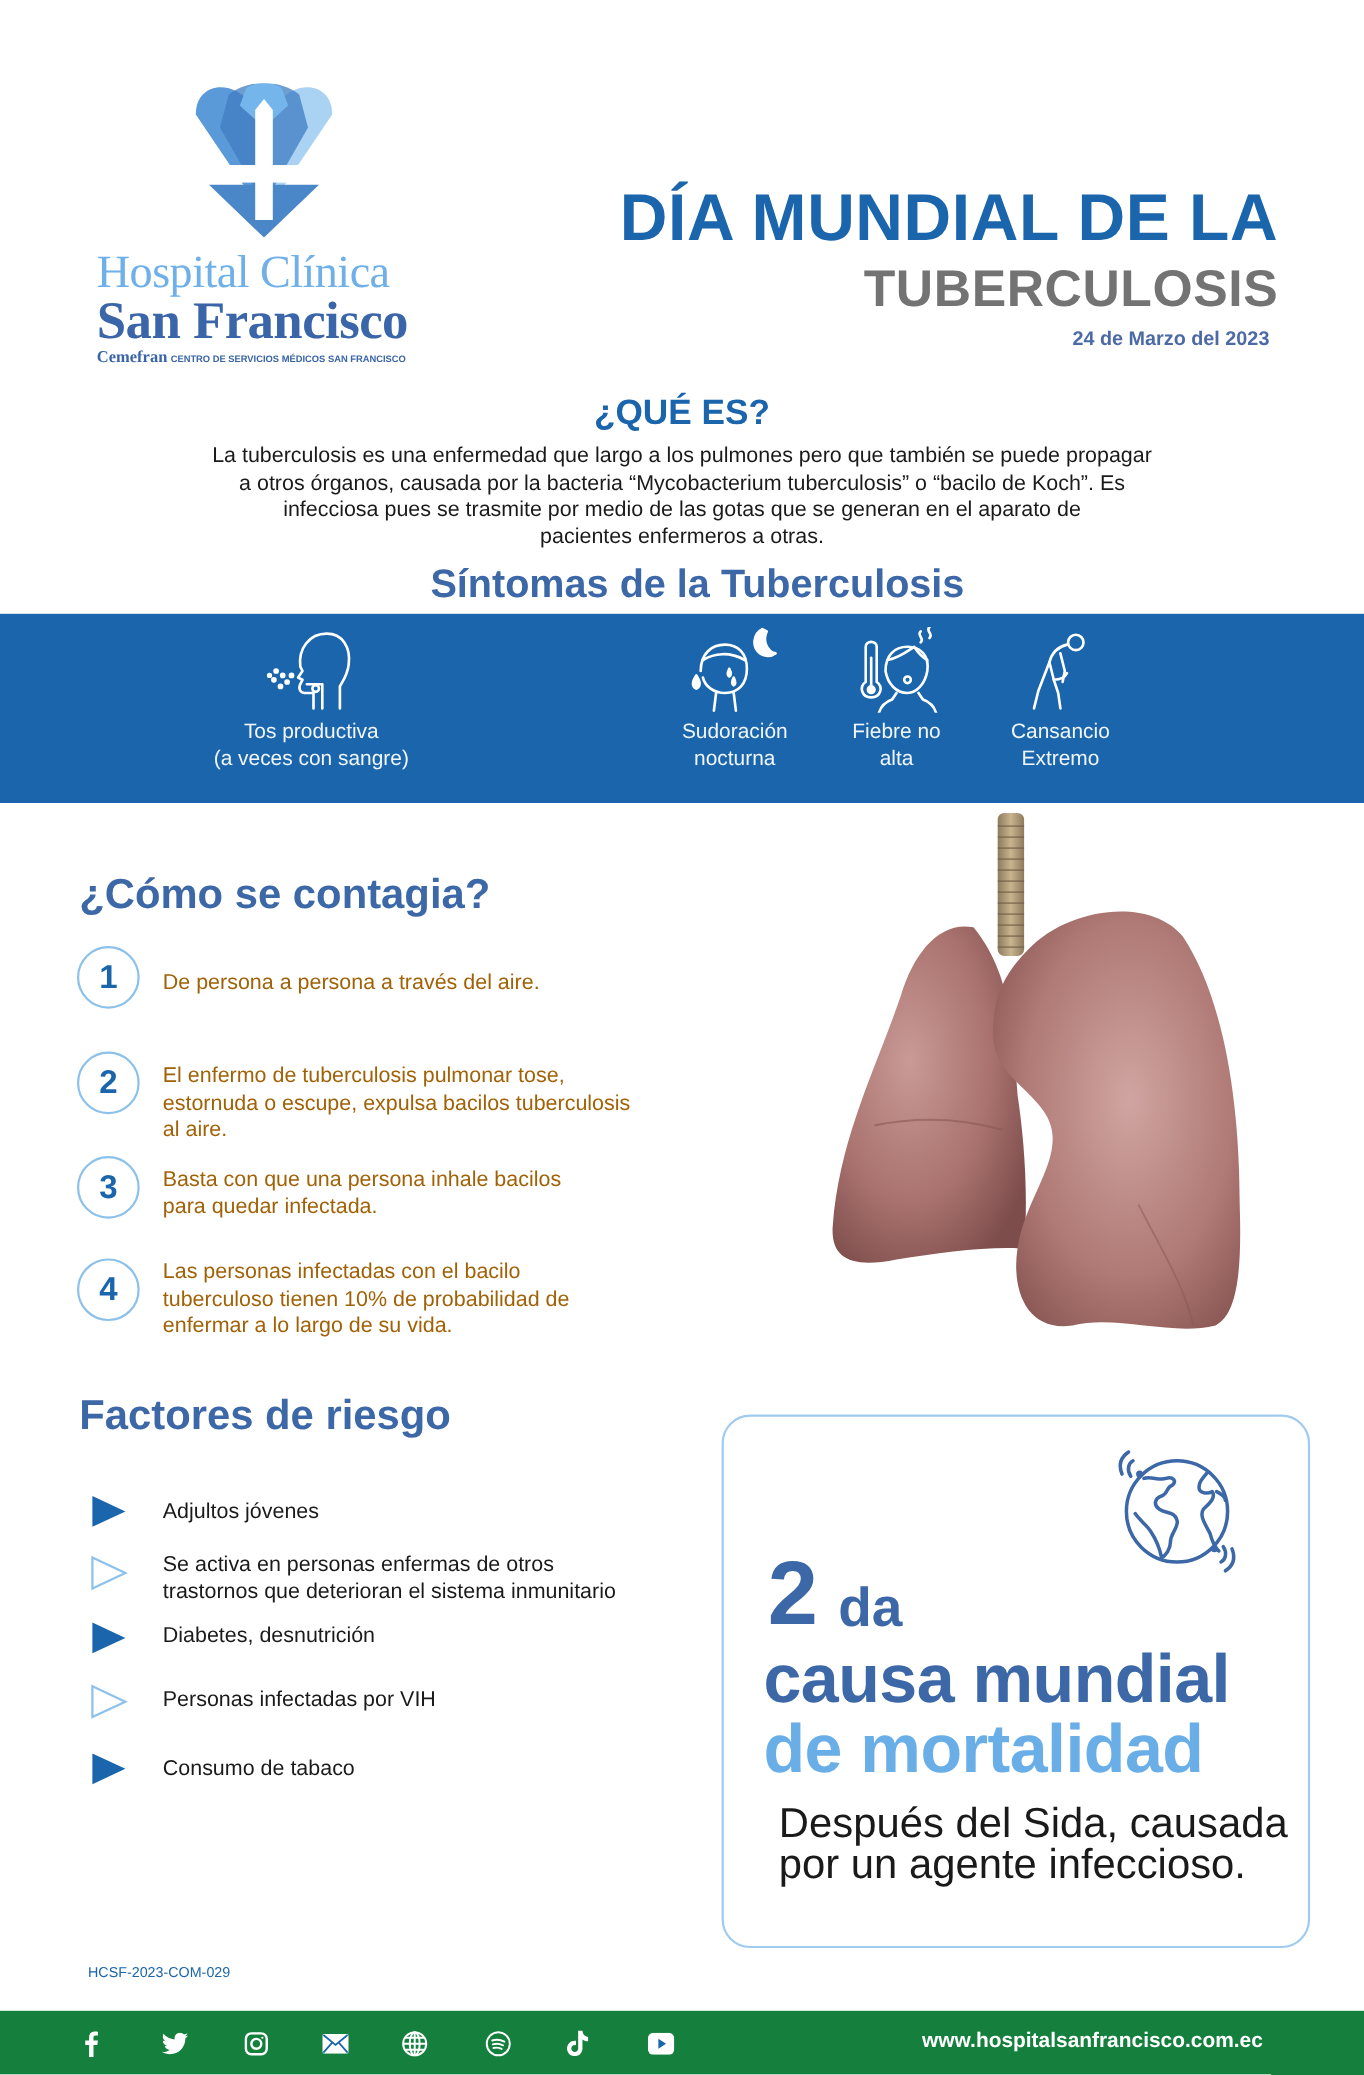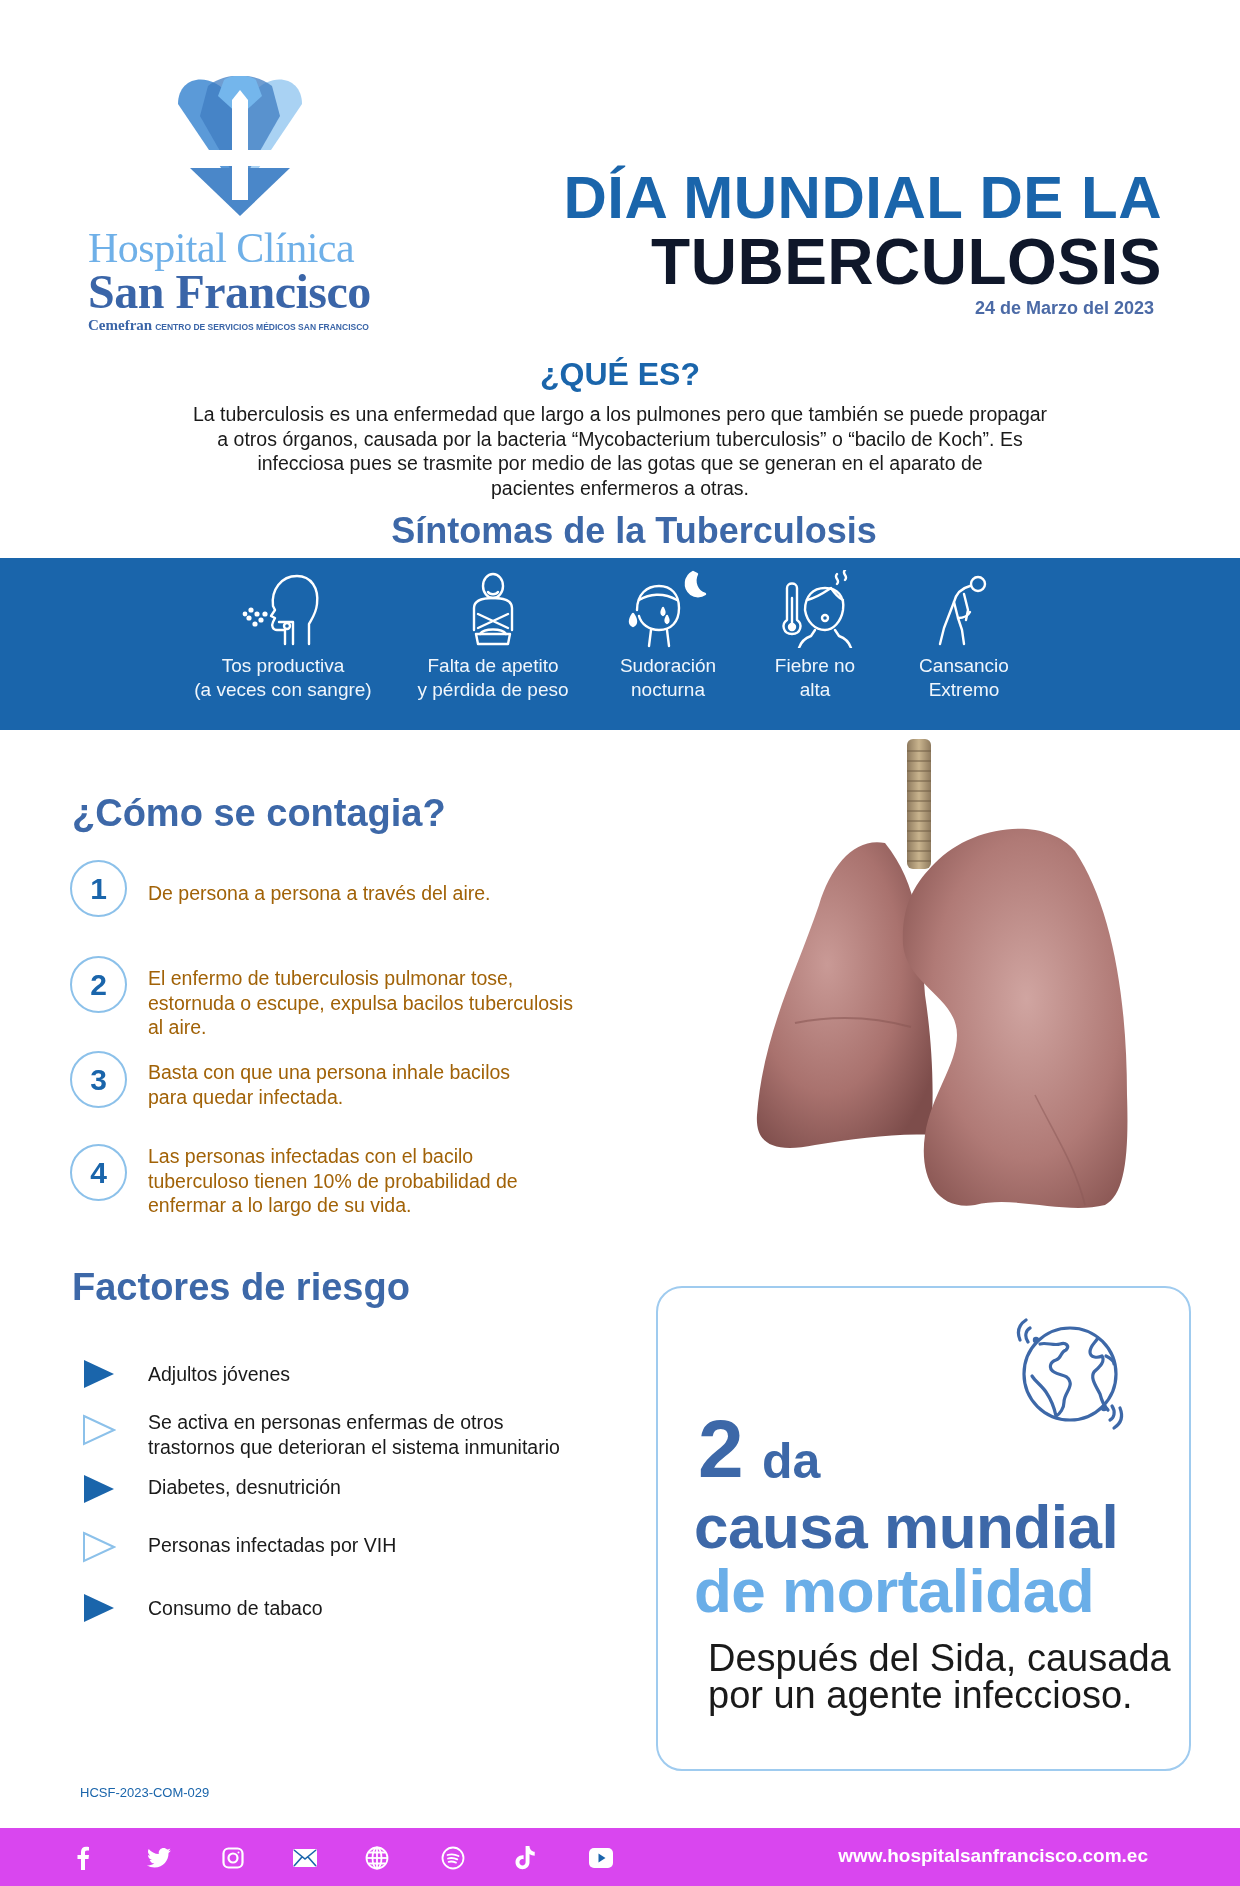--- a/index.html
+++ b/index.html
@@ -11,21 +11,21 @@
   .logo-mark { position: absolute; left: 84px; top: 0; width: 140px; height: 140px; }
   .logo-line1 { position: absolute; left: 2px; top: 148px; font-family: "Liberation Serif", serif; font-size: 42px; color: #6fb0e8; white-space: nowrap; letter-spacing: -0.5px; }
   .logo-line2 { position: absolute; left: 2px; top: 188px; font-family: "Liberation Serif", serif; font-size: 48px; font-weight: bold; color: #3a65a8; white-space: nowrap; letter-spacing: -0.5px; }
   .logo-line3 { position: absolute; left: 2px; top: 240px; white-space: nowrap; color: #3a65a8; }
   .logo-line3 .b { font-family: "Liberation Serif", serif; font-weight: bold; font-size: 15px; }
   .logo-line3 .s { font-family: "Liberation Sans", sans-serif; font-weight: bold; font-size: 8.5px; margin-left: 3px; }
 
   
   .title { position: absolute; right: 78px; top: 168px; text-align: right; }
   .title-1 { font-family: "Liberation Sans", sans-serif; font-weight: bold; font-size: 60px; line-height: 60px; color: #1a65ab; letter-spacing: 0.5px; white-space: nowrap; }
-  .title-2 { font-family: "Liberation Sans", sans-serif; font-weight: bold; font-size: 64px; line-height: 60px; color: #0f172a; letter-spacing: 0.5px; white-space: nowrap; margin-top: 4px; }
+  .title-2 { font-family: "Liberation Sans", sans-serif; font-weight: bold; font-size: 47px; line-height: 60px; color: #737373; letter-spacing: 0.5px; white-space: nowrap; margin-top: 4px; }
   .title-date { font-size: 18px; font-weight: bold; color: #4b6aa6; margin-top: 6px; margin-right: 8px; }
 
   
   .que-title { position: absolute; left: 0; width: 1240px; top: 356px; text-align: center; font-size: 32px; font-weight: bold; color: #1a65ab; }
   .que-text { position: absolute; left: 100px; width: 1040px; top: 402px; text-align: center; font-size: 19.5px; line-height: 24.5px; color: #1a1a1a; }
 
   .sint-title { position: absolute; left: 0; width: 1240px; top: 510px; text-align: center; font-size: 36px; font-weight: bold; color: #3d68a8; padding-left: 28px; }
 
   
   .band { position: absolute; left: 0; top: 558px; width: 1240px; height: 172px; background: #1a65ab; }
@@ -52,21 +52,21 @@
   .globe { position: absolute; left: 352px; top: 28px; }
   .stat-num { position: absolute; left: 40px; top: 120px; font-size: 82px; font-weight: bold; color: #3d68a8; line-height: 82px; }
   .stat-sup { position: absolute; left: 104px; top: 148px; font-size: 50px; font-weight: bold; color: #3d68a8; line-height: 50px; }
   .stat-line1 { position: absolute; left: 36px; top: 206px; font-size: 62px; font-weight: bold; color: #3d68a8; white-space: nowrap; letter-spacing: -0.5px; line-height: 66px; }
   .stat-line2 { position: absolute; left: 36px; top: 270px; font-size: 62px; font-weight: bold; color: #6aaee8; white-space: nowrap; letter-spacing: -0.5px; line-height: 66px; }
   .stat-desc { position: absolute; left: 50px; top: 352px; font-size: 38px; line-height: 37px; color: #1a1a1a; }
 
   .code { position: absolute; left: 80px; top: 1785px; font-size: 13px; color: #1a65ab; }
 
   
-  .footer { position: absolute; left: 0; top: 1828px; width: 1240px; height: 58px; background: #d946ef; }
+  .footer { position: absolute; left: 0; top: 1828px; width: 1240px; height: 58px; background: #15803d; }
   .social { position: absolute; top: 17px; width: 26px; height: 26px; display: flex; align-items: center; justify-content: center; }
   .footer-url { position: absolute; right: 92px; top: 17px; font-size: 19px; font-weight: bold; color: #ffffff; }
 </style>
 </head>
 <body>
 
 <div class="logo">
   <svg class="logo-mark" viewBox="0 0 140 140" width="140" height="140">
     <path d="M8 28 C8 0 40 -6 60 20 L70 34 L70 120 Z" fill="#5b9ad8"></path>
     <path d="M132 28 C132 0 100 -6 80 20 L70 34 L70 120 Z" fill="#a9d2f3"></path>
@@ -113,34 +113,20 @@
         <circle cx="14" cy="54" r="1.4" fill="#fff"></circle>
         <circle cx="24" cy="44" r="1.4" fill="#fff"></circle>
       <circle cx="4" cy="44" r="1.2" fill="#fff"></circle>
     </svg>
     <div class="symptom-label">
       <div>Tos productiva</div>
       <div>(a veces con sangre)</div>
     </div>
   </div>
 
-  <div class="symptom" style="left:398px;width:190px;">
-    <svg width="70" height="78" viewBox="0 0 70 78" fill="none" stroke="#fff" stroke-width="2.4" stroke-linecap="round" stroke-linejoin="round">
-      <ellipse cx="35" cy="16" rx="10" ry="12"></ellipse>
-      <path d="M30 22 C32 25 38 25 40 22"></path>
-      <path d="M16 38 C16 30 26 28 35 28 C44 28 54 30 54 38 L54 60 M16 38 L16 60"></path>
-      <path d="M20 44 L50 58 M50 44 L20 58"></path>
-      <path d="M18 64 L52 64 L50 74 L20 74 Z"></path>
-      <path d="M22 64 C26 58 44 58 48 64"></path>
-    </svg>
-    <div class="symptom-label">
-      <div>Falta de apetito</div>
-      <div>y pérdida de peso</div>
-    </div>
-  </div>
 
   <div class="symptom" style="left:600px;width:136px;">
     <svg width="90" height="78" viewBox="0 0 90 78" fill="none" stroke="#fff" stroke-width="2.4" stroke-linecap="round" stroke-linejoin="round">
       <path d="M70 2 C62 6 60 18 68 24 C72 27 78 27 82 24 C74 22 70 12 74 4 Z" fill="#fff"></path>
       <path d="M14 40 C14 24 24 16 36 16 C48 16 56 24 56 38 C56 52 48 60 36 60 C26 60 18 54 16 46"></path>
       <path d="M16 30 C26 24 40 22 54 30"></path>
       <path d="M28 60 L26 76 M44 60 L46 76"></path>
       <path d="M10 44 C6 50 6 54 10 56 C14 54 14 50 10 44 Z" fill="#fff"></path>
       <path d="M40 38 C38 42 38 44 40 45 C42 44 42 42 40 38 Z" fill="#fff"></path>
       <path d="M44 46 C42 50 42 52 44 53 C46 52 46 50 44 46 Z" fill="#fff"></path>

